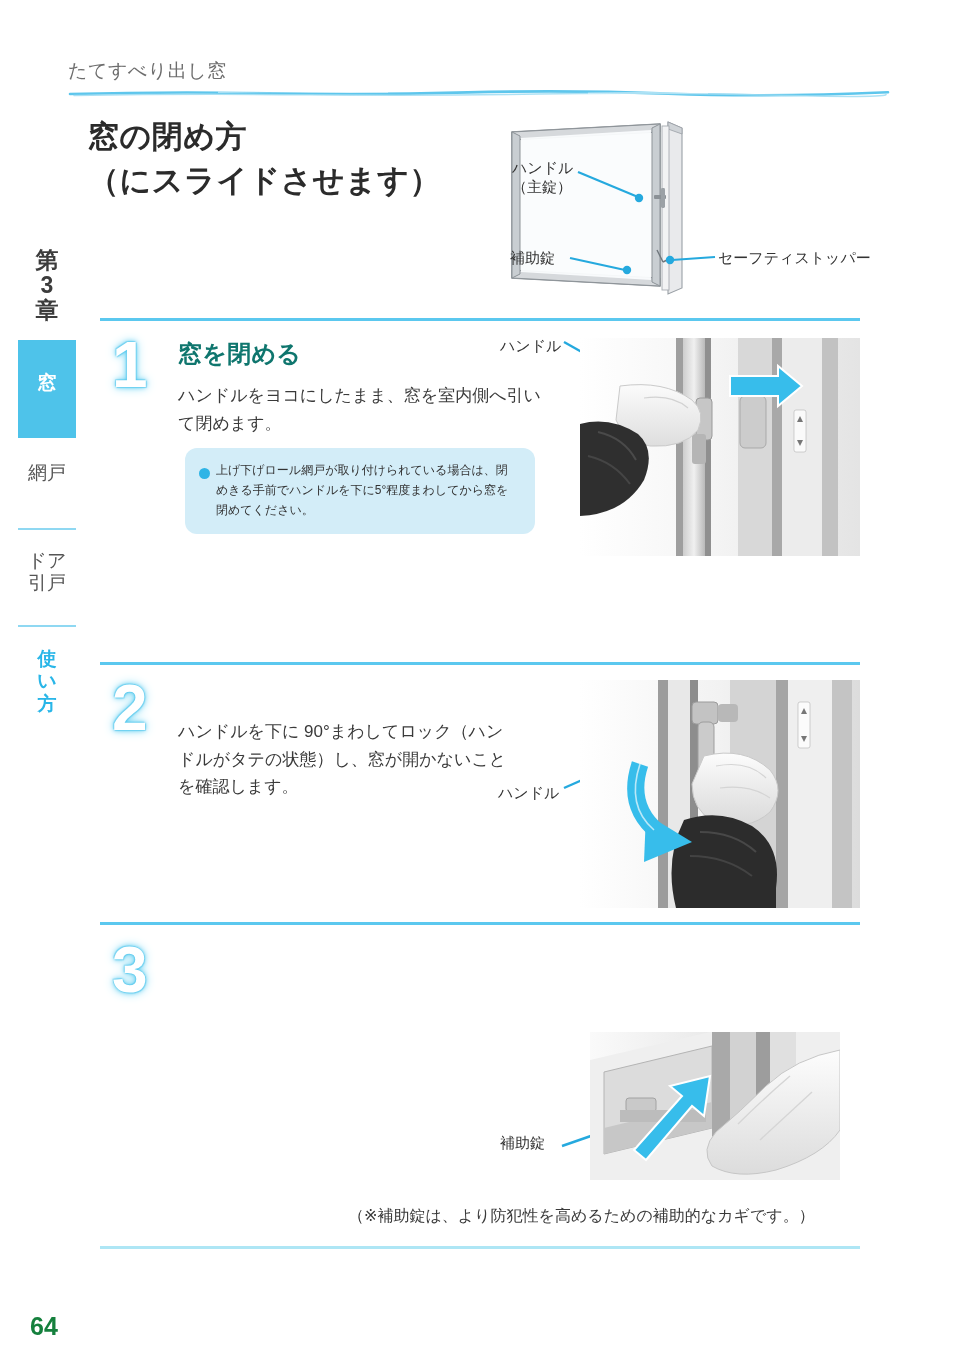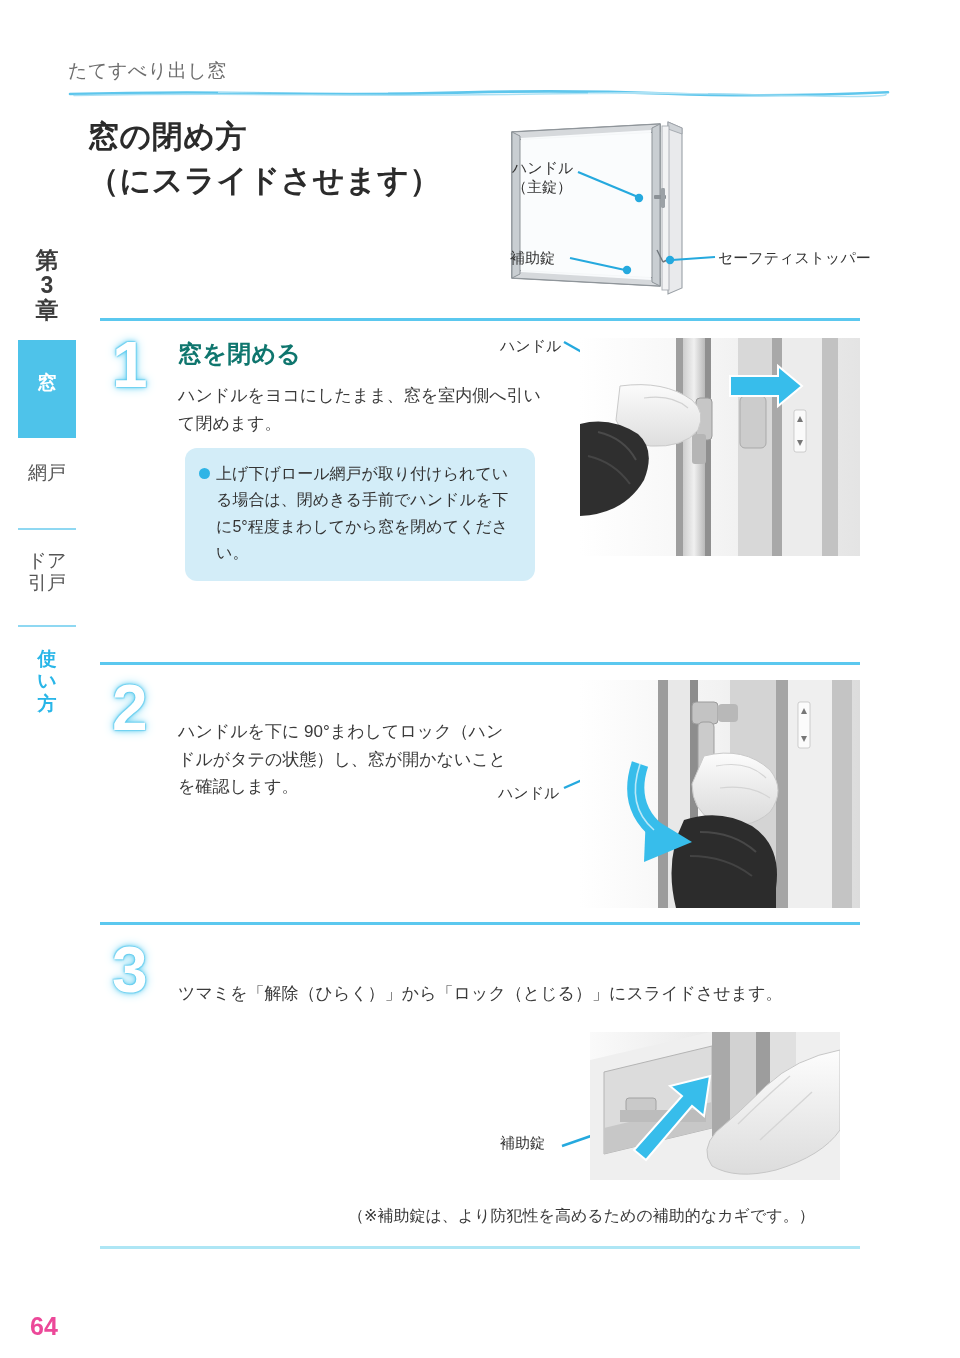--- a/index.html
+++ b/index.html
@@ -197,21 +197,21 @@
   .callout-bullet {
     flex: 0 0 auto;
     width: 11px;
     height: 11px;
     border-radius: 50%;
     background: #2eb4e6;
     margin-top: 7px;
     margin-right: 6px;
   }
   .callout-text {
-    font-size: 16px;
+    font-size: 12px;
     line-height: 1.65;
     color: #333333;
   }
 
   
   .photo-label {
     position: absolute;
     font-size: 15px;
     color: #333333;
     white-space: nowrap;
@@ -231,21 +231,21 @@
     margin-top: 12px;
   }
 
   
   .page-number {
     position: absolute;
     left: 30px;
     top: 1312px;
     font-size: 25px;
     font-weight: bold;
-    color: #ec4899;
+    color: #15803d;
   }
 
   
   .photo {
     position: absolute;
     overflow: hidden;
     background: #f4f4f4;
   }
   #photo1 { left: 580px; top: 338px; width: 280px; height: 218px; }
   #photo2 { left: 580px; top: 680px; width: 280px; height: 228px; }
@@ -473,21 +473,20 @@
         <path d="M60 84 Q 46 126 78 152" stroke="#ffffff" stroke-width="20" fill="none" stroke-linecap="butt" opacity="0"></path>
         <polygon points="66,134 112,162 64,182" fill="#37bdeb"></polygon>
         <path d="M60 84 Q 46 126 74 150" stroke="#ffffff" stroke-width="1.6" fill="none" opacity="0.65"></path>
       </g>
     </svg>
   </div>
 
   <div class="sec-rule" id="rule-step3"></div>
 
   <div class="step-num" id="step3-num">3</div>
-  <div class="step-body" id="step3-body">ツマミを「解除（ひらく）」から「ロック（とじる）」にスライドさせます。</div>
 
   <div class="photo-label" id="photo3-label">補助錠</div>
 
   <svg style="position:absolute;left:556px;top:1098px;" width="160" height="60" viewBox="0 0 160 60">
     <line x1="6" y1="48" x2="104" y2="14" stroke="#25a9de" stroke-width="2.4"></line>
     <circle cx="106" cy="13" r="5" fill="#25a9de"></circle>
   </svg>
 
   <div class="photo" id="photo3">
     <svg width="250" height="148" viewBox="0 0 250 148">

